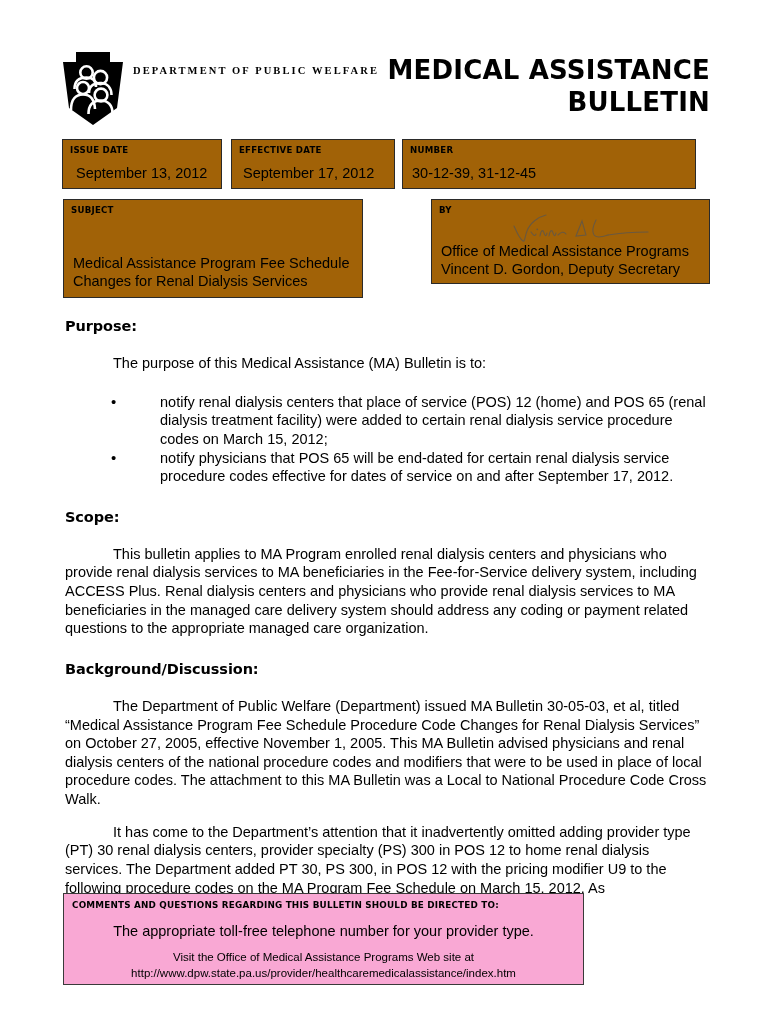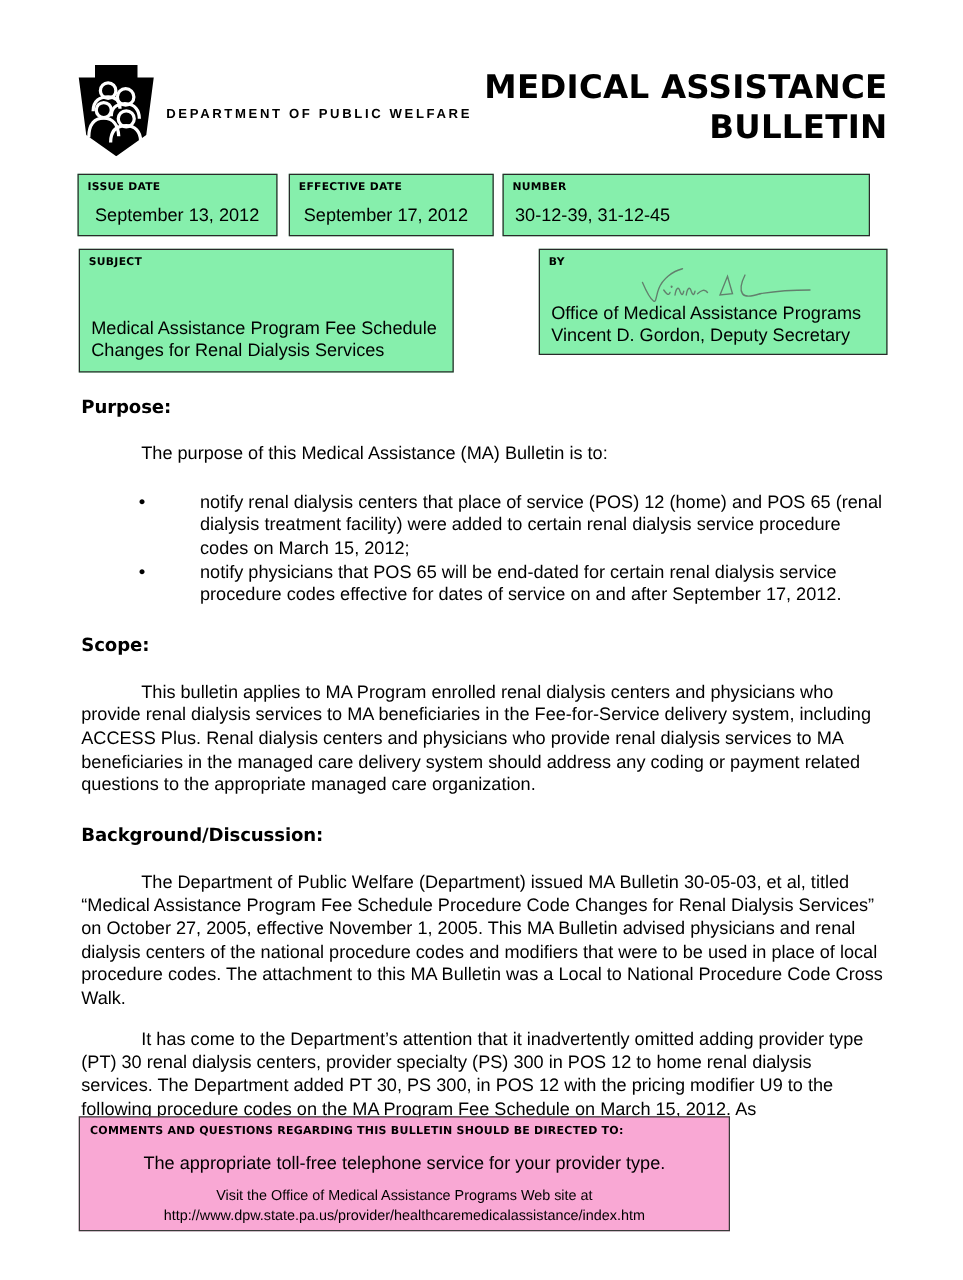--- a/index.html
+++ b/index.html
@@ -50,26 +50,26 @@
   }
   .brand-name {
     font-family: "DejaVu Sans", sans-serif;
     font-size: 29px;
     font-weight: 700;
     letter-spacing: -0.6px;
     line-height: 1;
     color: #000;
   }
   .brand-sub {
-    font-family: Liberation Sans, sans-serif;
+    font-family: Liberation Serif, serif;
     font-size: 10.5px;
     font-weight: 600;
     letter-spacing: 2.1px;
     line-height: 1;
-    margin-top: 22px;
+    margin-top: 2px;
     color: #000;
   }
   .doc-title {
     position: absolute;
     right: 0;
     top: 3px;
     width: 340px;
     text-align: right;
     font-family: "DejaVu Sans", sans-serif;
     font-size: 26px;
@@ -77,21 +77,21 @@
     line-height: 1.22;
     letter-spacing: 0.2px;
   }
   .doc-title span { display: block; }
 
   
   .hdrbox {
     position: absolute;
     box-sizing: border-box;
     border: 1.4px solid #2a2a2a;
-    background: #86efac;
+    background: #a16207;
   }
   .hdrbox .lbl {
     font-family: "DejaVu Sans", sans-serif;
     font-size: 8.6px;
     font-weight: 700;
     letter-spacing: 0.25px;
     position: absolute;
     left: 7px;
     top: 5px;
   }
@@ -306,20 +306,20 @@
 
     <h2 class="sec-head">Background/Discussion:</h2>
     <div class="gap-m"></div>
     <p class="para indent">The Department of Public Welfare (Department) issued MA Bulletin 30-05-03, et al, titled “Medical Assistance Program Fee Schedule Procedure Code Changes for Renal Dialysis Services” on October 27, 2005, effective November 1, 2005.  This MA Bulletin advised physicians and renal dialysis centers of the national procedure codes and modifiers that were to be used in place of local procedure codes.  The attachment to this MA Bulletin was a Local to National Procedure Code Cross Walk.</p>
     <div class="gap-s"></div>
     <p class="para indent">It has come to the Department’s attention that it inadvertently omitted adding provider type (PT) 30 renal dialysis centers, provider specialty (PS) 300 in POS 12 to home renal dialysis services.  The Department added PT 30, PS 300, in POS 12 with the pricing modifier U9 to the following procedure codes on the MA Program Fee Schedule on March 15, 2012.  As</p>
   </div>
 
   <div id="footer-box">
     <div class="foot-head">COMMENTS AND QUESTIONS REGARDING THIS BULLETIN SHOULD BE DIRECTED TO:</div>
-    <div class="foot-main">The appropriate toll-free telephone service for your provider type.</div>
+    <div class="foot-main">The appropriate toll-free telephone number for your provider type.</div>
     <div class="foot-sub">
       <span>Visit the Office of Medical Assistance Programs Web site at</span>
       <span>http://www.dpw.state.pa.us/provider/healthcaremedicalassistance/index.htm</span>
     </div>
   </div>
 
 </div>
 
 </body></html>

